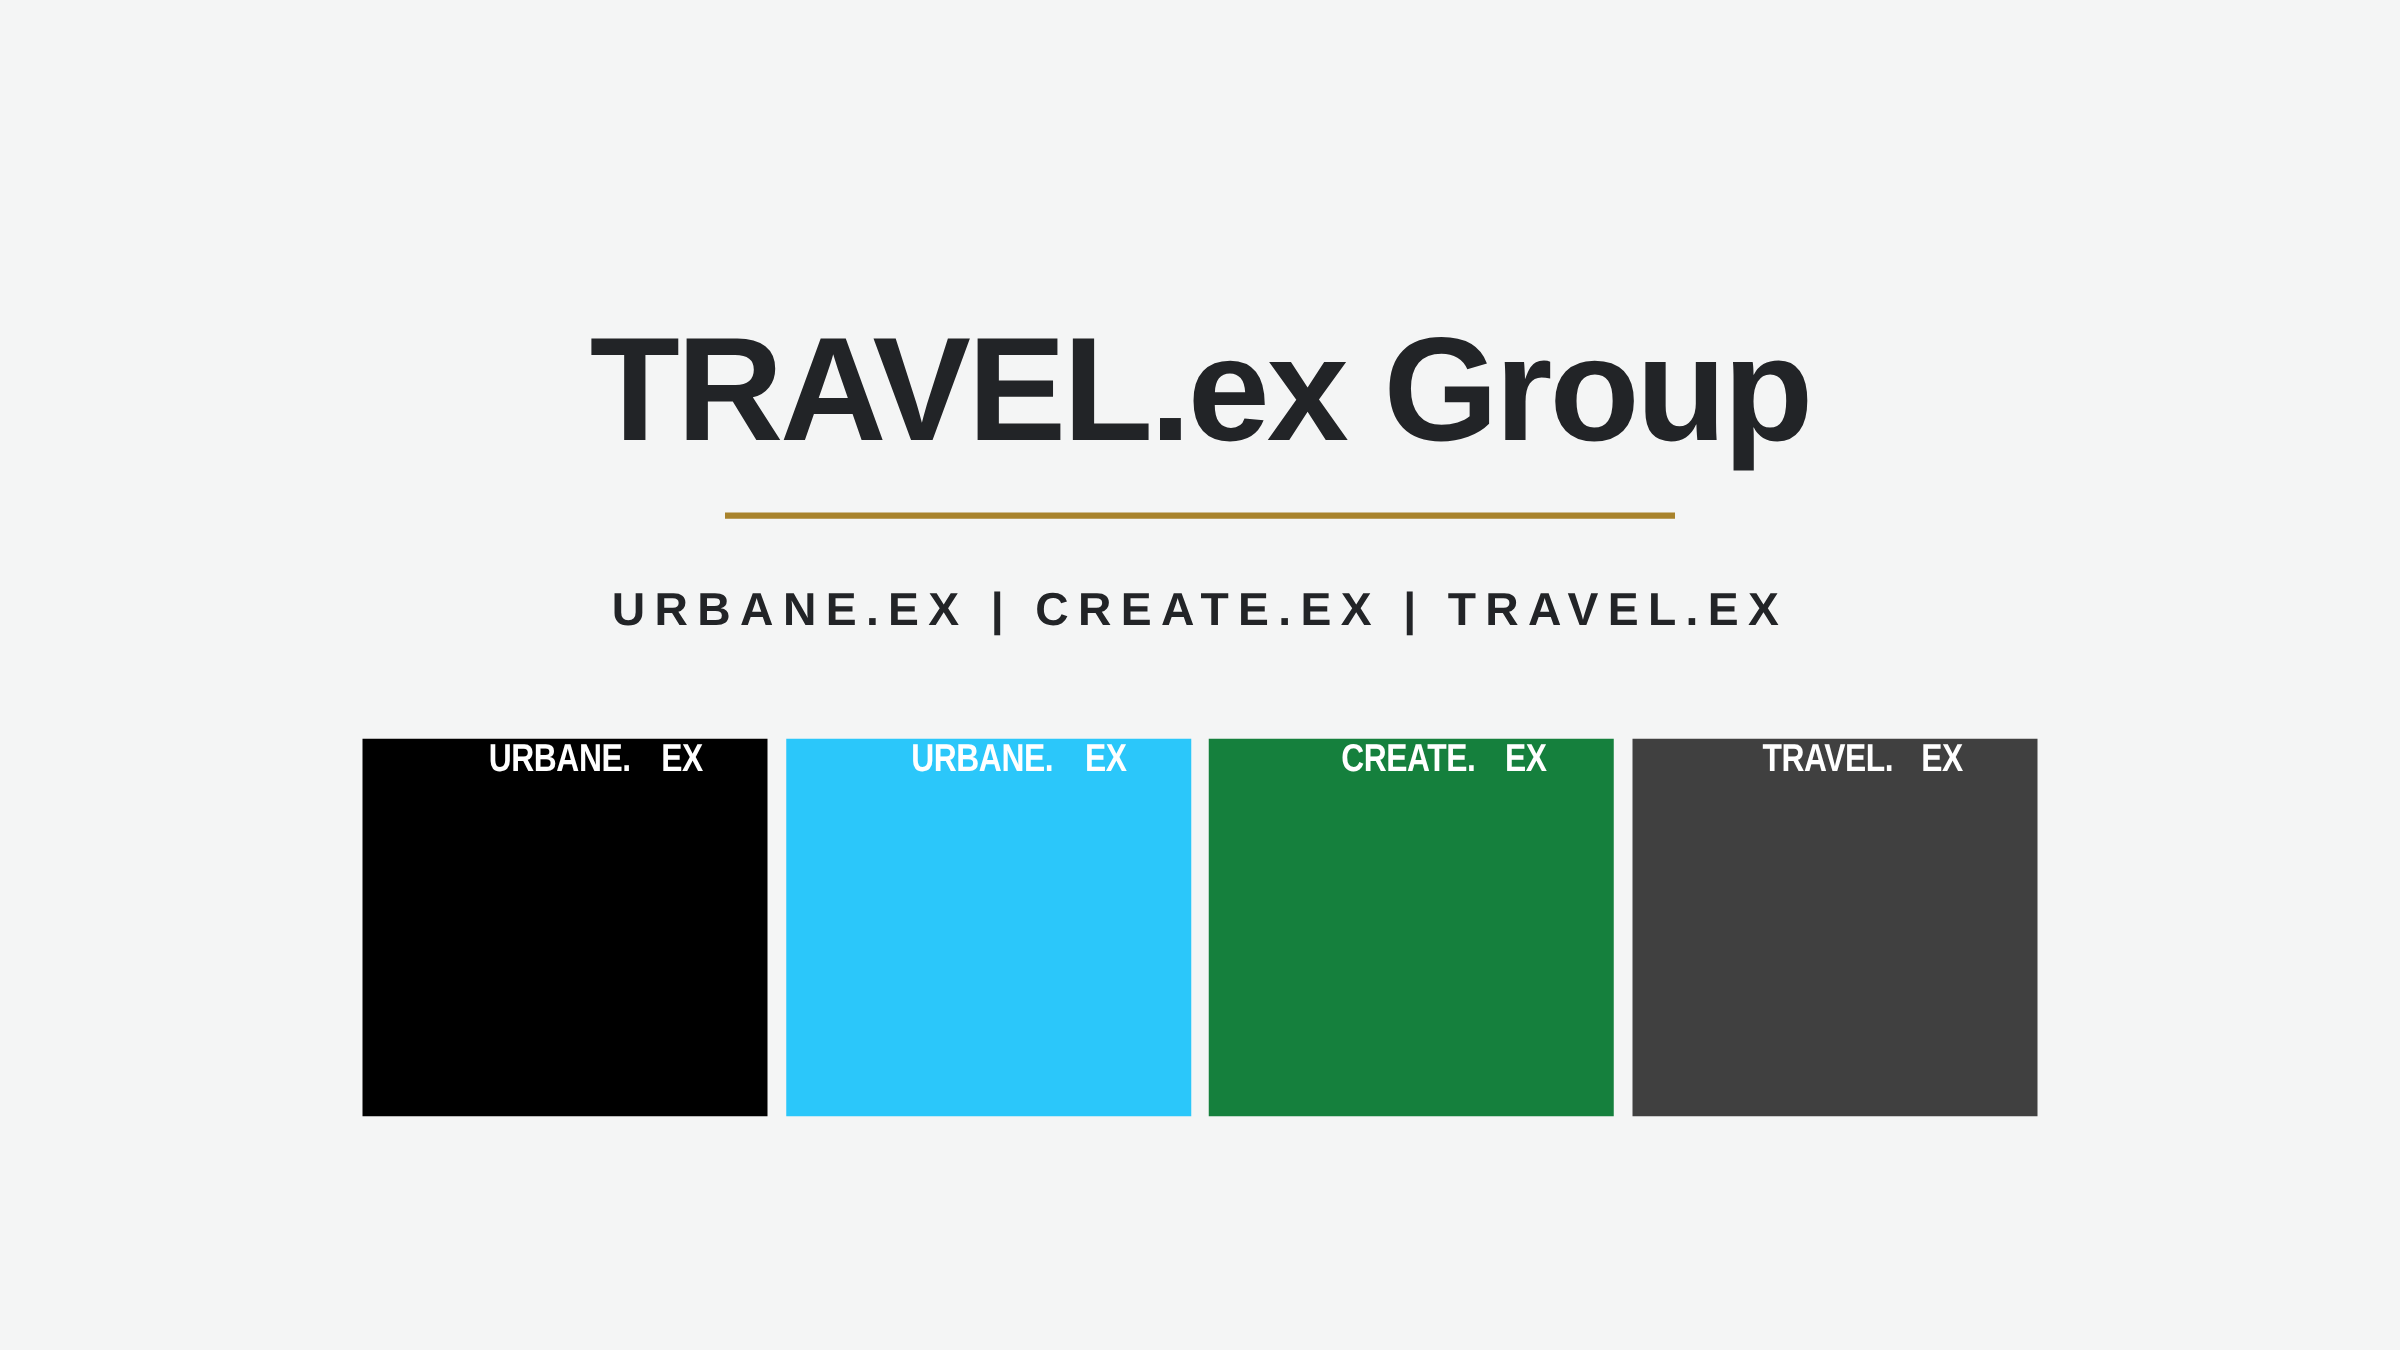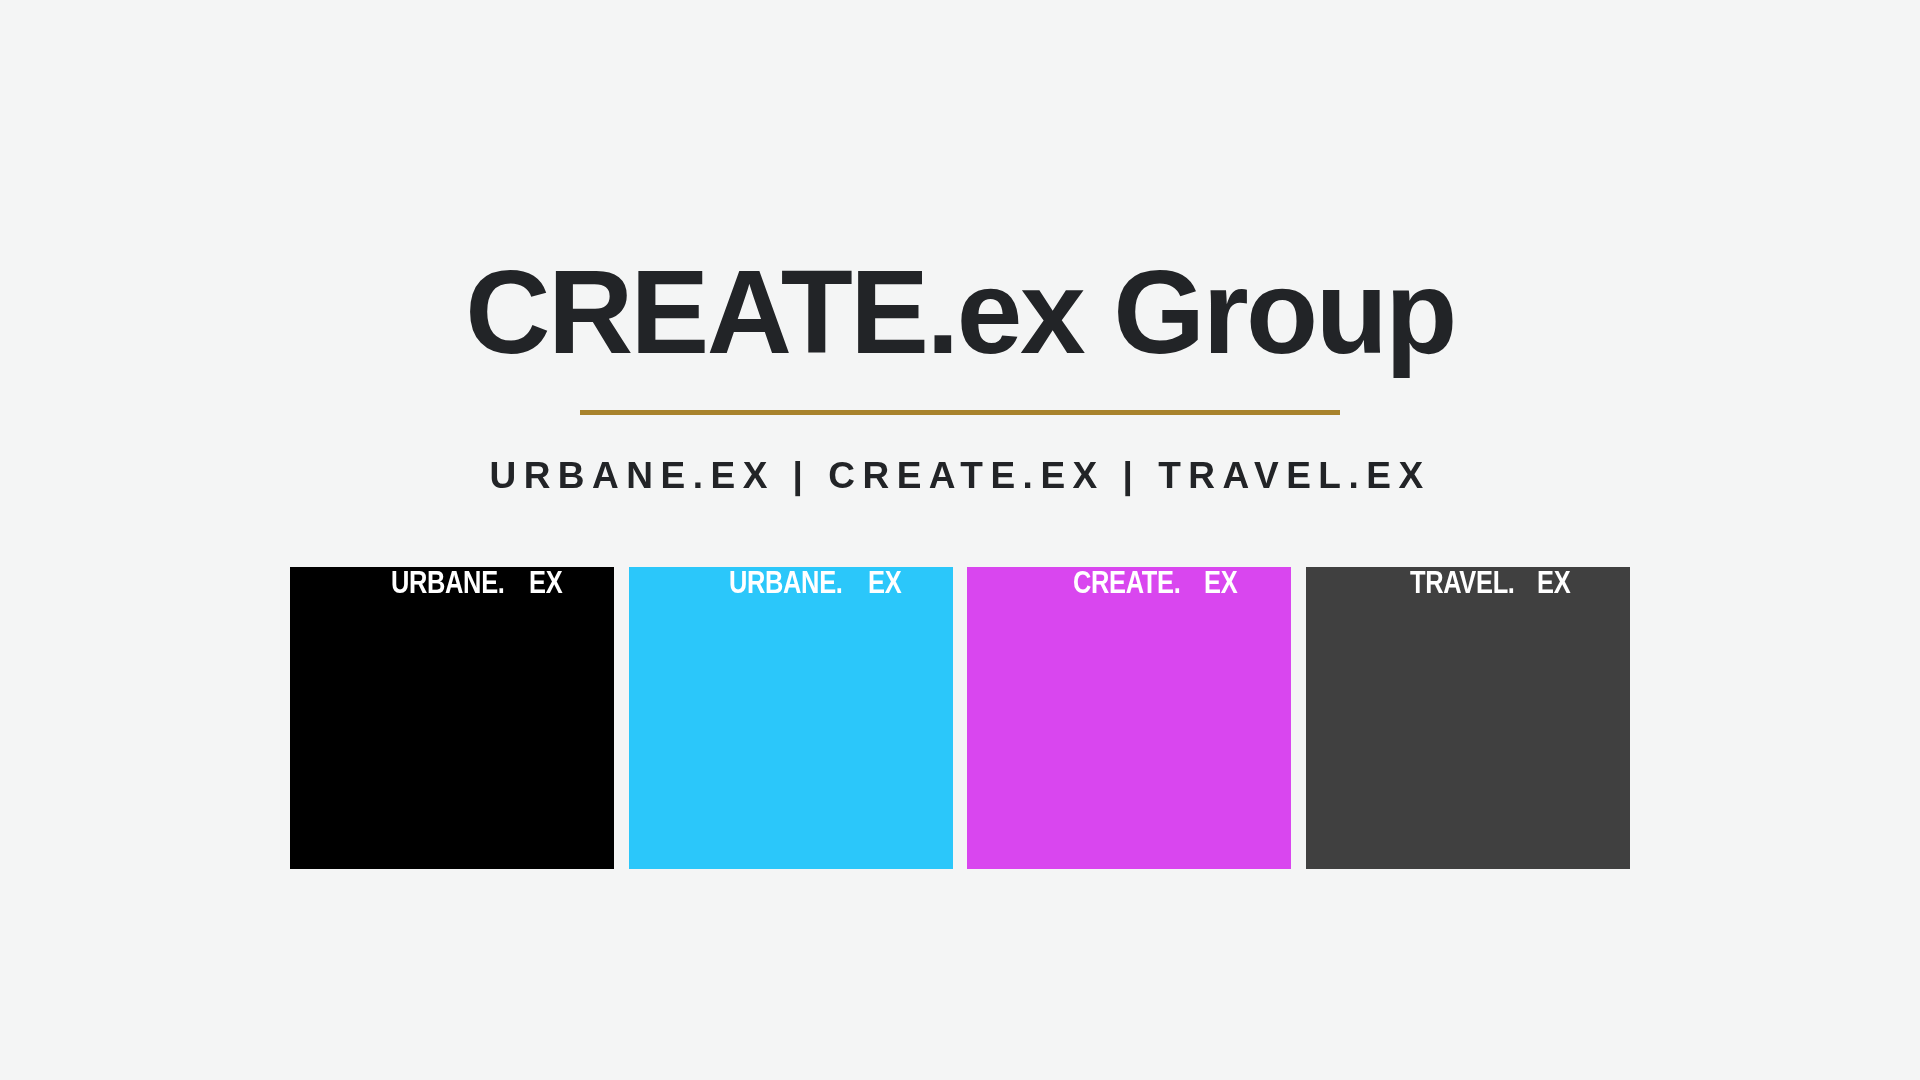--- a/index.html
+++ b/index.html
@@ -63,21 +63,21 @@
     margin-top: 36px;
     width: 100%;
     text-align: center;
   }
   .subtitle {
     font-family: "Liberation Sans", sans-serif;
     font-size: 37px;
     font-weight: 700;
     color: #222427;
     letter-spacing: 7.5px;
-    margin: 4px;
+    margin: 16px;
     white-space: nowrap;
   }
 
   
   .cards-row {
     margin-top: 66px;
     width: 1340px;
     display: flex;
     justify-content: space-between;
     align-items: flex-start;
@@ -128,21 +128,21 @@
     margin: 0;
     white-space: nowrap;
   }
 </style>
 </head>
 <body style="background: rgb(244, 245, 245);">
 
 <div class="slide" style="background: rgb(244, 245, 245);">
 
   <div class="title-block">
-    <h1 class="main-title" style="color: rgb(34, 36, 39);">CREATE.ex Group</h1>
+    <h1 class="main-title" style="color: rgb(34, 36, 39);">TRAVEL.ex Group</h1>
   </div>
 
   <div class="gold-rule-wrap">
     <div class="gold-rule" style="background: rgb(168, 131, 44);"></div>
   </div>
 
   <div class="subtitle-block">
     <p class="subtitle" style="color: rgb(34, 36, 39);">URBANE.EX | CREATE.EX | TRAVEL.EX</p>
   </div>
 
@@ -151,21 +151,21 @@
     <div class="brand-card c0" style="background: rgb(0, 0, 0);">
       <span class="card-line" style="color: rgb(255, 255, 255);">URBANE.</span>
       <span class="card-line" style="color: rgb(255, 255, 255);">EX</span>
     </div>
 
     <div class="brand-card c1" style="background: rgb(43, 199, 250);">
       <span class="card-line" style="color: rgb(255, 255, 255);">URBANE.</span>
       <span class="card-line" style="color: rgb(255, 255, 255);">EX</span>
     </div>
 
-    <div class="brand-card c2" style="background: #d946ef;">
+    <div class="brand-card c2" style="background: #15803d;">
       <span class="card-line" style="color: rgb(255, 255, 255);">CREATE.</span>
       <span class="card-line" style="color: rgb(255, 255, 255);">EX</span>
     </div>
 
     <div class="brand-card c3" style="background: #404040;">
       <span class="card-line" style="color: rgb(255, 255, 255);">TRAVEL.</span>
       <span class="card-line" style="color: rgb(255, 255, 255);">EX</span>
     </div>
 
   </div>

